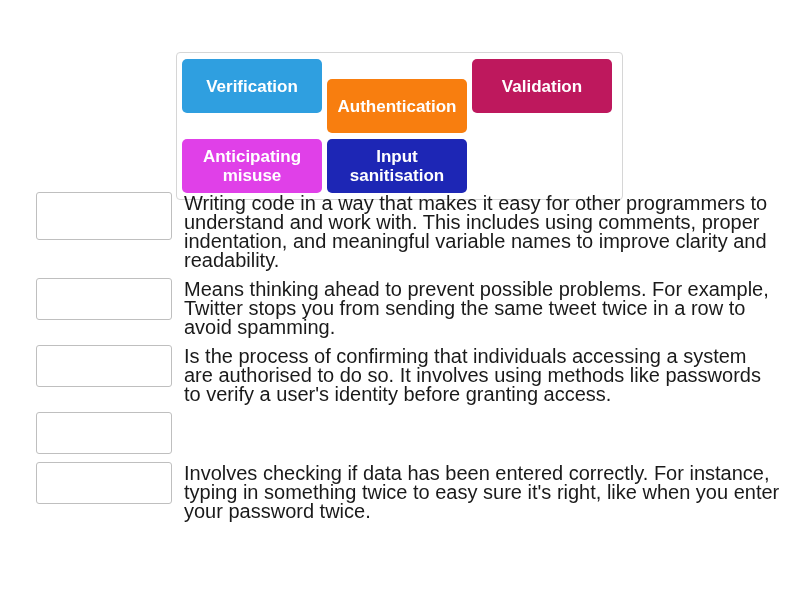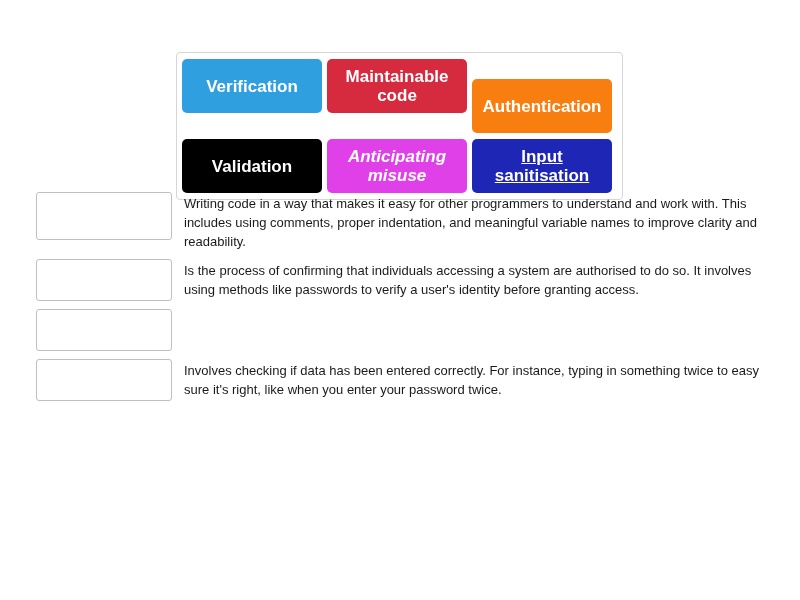--- a/index.html
+++ b/index.html
@@ -74,60 +74,61 @@
     background: #ffffff;
     box-sizing: border-box;
     flex: 0 0 136px;
     cursor: pointer;
   }
 
   .row.tall .drop-slot { min-height: 48px; }
 
   .definition {
     margin-left: 12px;
-    font-size: 13px;
+    font-size: 20px;
     line-height: 19px;
     color: #1a1a1a;
     padding-top: 2px;
     max-width: 600px;
   }
 </style>
 </head>
 <body>
 
 <div id="app">
 
   <div class="tile-bank">
     <div class="tile" style="background: rgb(47, 159, 224);">
       <span>Verification</span>
     </div>
-    <div class="tile" style="background: rgb(214, 43, 62);">
-      <span>Maintainable code</span>
-    </div>
     <div class="tile" style="background: rgb(248, 126, 15); margin-top: 20px;">
       <span>Authentication</span>
     </div>
-    <div class="tile" style="background: #000000;">
+    <div class="tile" style="background: #be185d;">
       <span>Validation</span>
     </div>
-    <div class="tile" style="background: rgb(224, 64, 232); font-style: italic;">
+    <div class="tile" style="background: rgb(224, 64, 232);">
       <span>Anticipating misuse</span>
     </div>
-    <div class="tile" style="background: rgb(29, 38, 181); text-decoration: underline;">
+    <div class="tile" style="background: rgb(29, 38, 181);">
       <span>Input sanitisation</span>
     </div>
   </div>
 
   <div class="rows">
 
     <div class="row tall">
       <div class="drop-slot"></div>
       <div class="definition">Writing code in a way that makes it easy for other programmers to understand and work with. This includes using comments, proper indentation, and meaningful variable names to improve clarity and readability.</div>
     </div>
 
+    <div class="row">
+      <div class="drop-slot"></div>
+      <div class="definition">Means thinking ahead to prevent possible problems. For example, Twitter stops you from sending the same tweet twice in a row to avoid spamming.</div>
+    </div>
 
     <div class="row">
       <div class="drop-slot"></div>
       <div class="definition">Is the process of confirming that individuals accessing a system are authorised to do so. It involves using methods like passwords to verify a user's identity before granting access.</div>
     </div>
 
     <div class="row">
       <div class="drop-slot"></div>
     </div>
 

